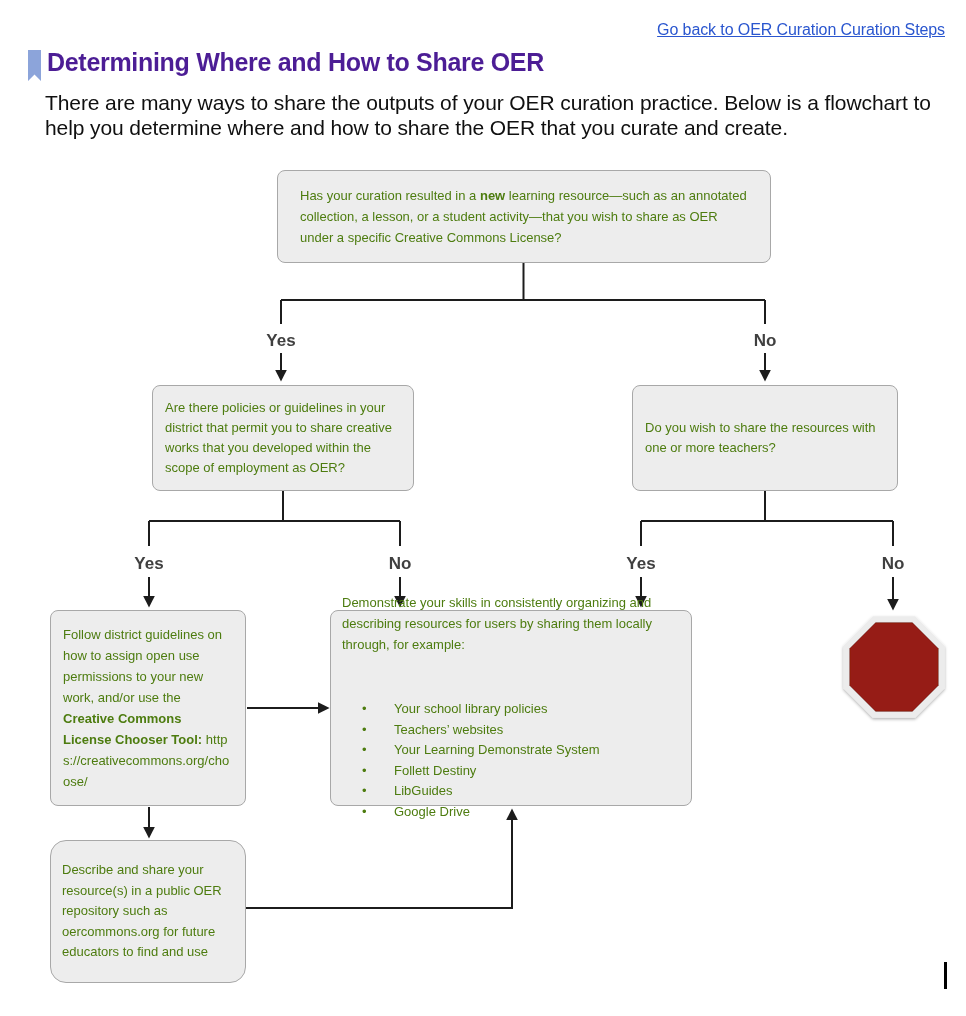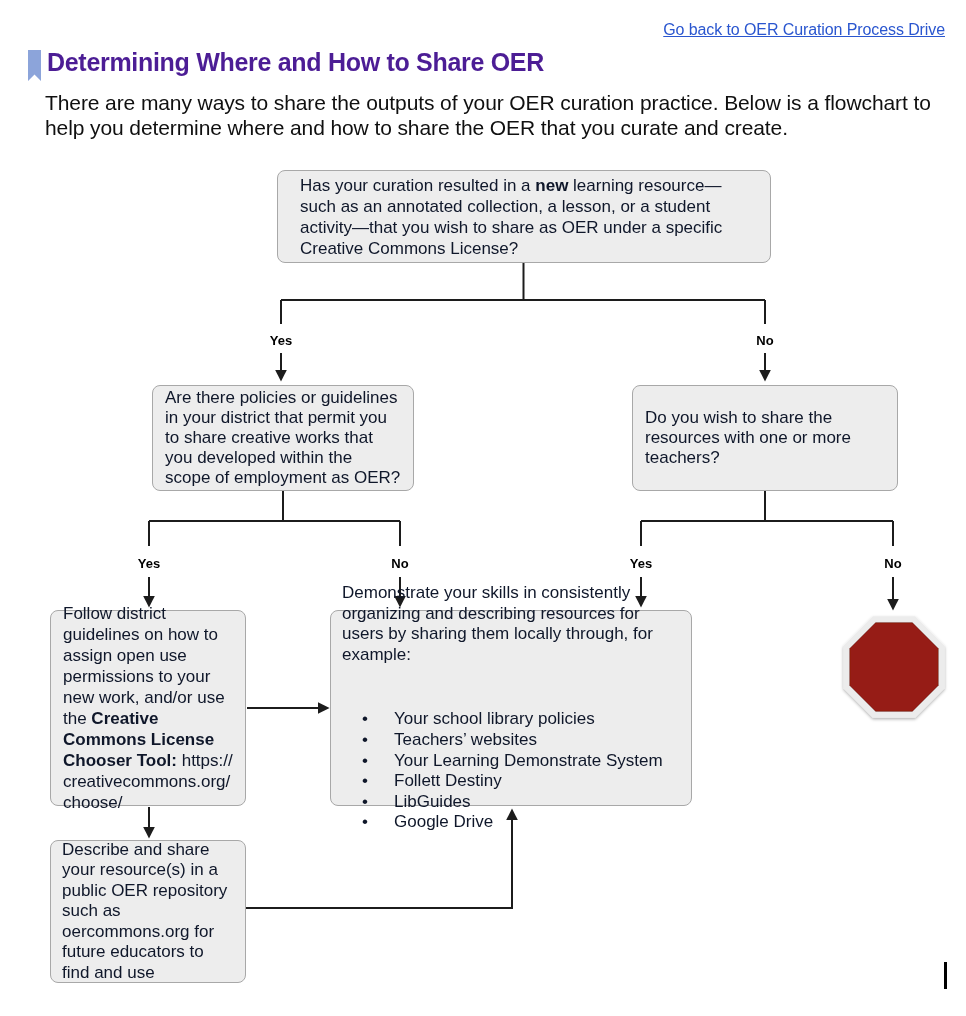--- a/index.html
+++ b/index.html
@@ -24,62 +24,62 @@
   }
   .intro {
     position: absolute; left: 45px; top: 91px; width: 905px;
     font-size: 21px; line-height: 24.5px; color: #101010; letter-spacing: -0.1px;
   }
 
   
   .fc-box {
     position: absolute; z-index: 2;
     background: #ededed; border: 1px solid #a8a8a8; border-radius: 8px;
-    color: #0f172a; font-size: 17px; line-height: 21px;
+    color: #4d7c0f; font-size: 13px; line-height: 21px;
     display: flex; flex-direction: column; justify-content: center;
     text-align: left;
   }
   .box-top        { left: 277px; top: 170px; width: 494px; height: 93px;  padding: 0 22px; }
   .box-qleft      { left: 152px; top: 385px; width: 262px; height: 106px; padding: 0 12px; line-height: 20px; }
   .box-qright     { left: 632px; top: 385px; width: 266px; height: 106px; padding: 0 12px; line-height: 20px; }
   .box-follow     { left: 50px;  top: 610px; width: 196px; height: 196px; padding: 0 12px; align-items: flex-end; }
   .box-demo       { left: 330px; top: 610px; width: 362px; height: 196px; padding: 4px 11px; line-height: 20.6px; gap: 44px; }
-  .box-describe   { left: 50px;  top: 840px; width: 196px; height: 143px; padding: 0 11px; line-height: 20.4px; }
+  .box-describe   { left: 50px;  top: 840px; width: 196px; height: 143px; padding: 0 11px; line-height: 20.4px; border-radius: 16px; }
   .fc-box strong  { font-weight: 700; }
   .url-wrap { word-break: break-all; }
 
   .box-demo ul { list-style: none; margin: 0; padding: 0; }
   .box-demo li { position: relative; padding-left: 52px; }
   .box-demo .bullet { position: absolute; left: 20px; top: 0; }
 
   
   .branch-label {
     position: absolute; z-index: 2; transform: translateX(-50%);
-    font-size: 13px; font-weight: 700; color: #000000; line-height: 20px;
+    font-size: 17px; font-weight: 700; color: #404040; line-height: 20px;
   }
   .lbl-yes1 { left: 281px; top: 331px; }
   .lbl-no1  { left: 765px; top: 331px; }
   .lbl-yes2 { left: 149px; top: 554px; }
   .lbl-no2  { left: 400px; top: 554px; }
   .lbl-yes3 { left: 641px; top: 554px; }
   .lbl-no3  { left: 893px; top: 554px; }
 
   
   .connectors { position: absolute; left: 0; top: 0; z-index: 1; }
   .connectors path.line { stroke: #1c1c1c; stroke-width: 2; fill: none; }
 
   
   .text-cursor { position: absolute; left: 944px; top: 962px; width: 3px; height: 27px; background: #000; }
 </style>
 </head>
 <body>
 
 <div class="page">
 
-  <a class="back-link" href="#">Go back to OER Curation Process Drive</a>
+  <a class="back-link" href="#">Go back to OER Curation Curation Steps</a>
 
   <span class="bookmark"></span>
   <h1 class="page-title">Determining Where and How to Share OER</h1>
 
   <p class="intro">There are many ways to share the outputs of your OER curation practice. Below is a flowchart to help you determine where and how to share the OER that you curate and create.</p>
 
   <svg class="connectors" width="966" height="1016" viewBox="0 0 966 1016">
     <defs>
       <marker id="arrow" viewBox="0 0 10 10" refX="2" refY="5" markerWidth="6" markerHeight="6" orient="auto-start-reverse">
         <path d="M0,0 L10,5 L0,10 z" fill="#1c1c1c"></path>

